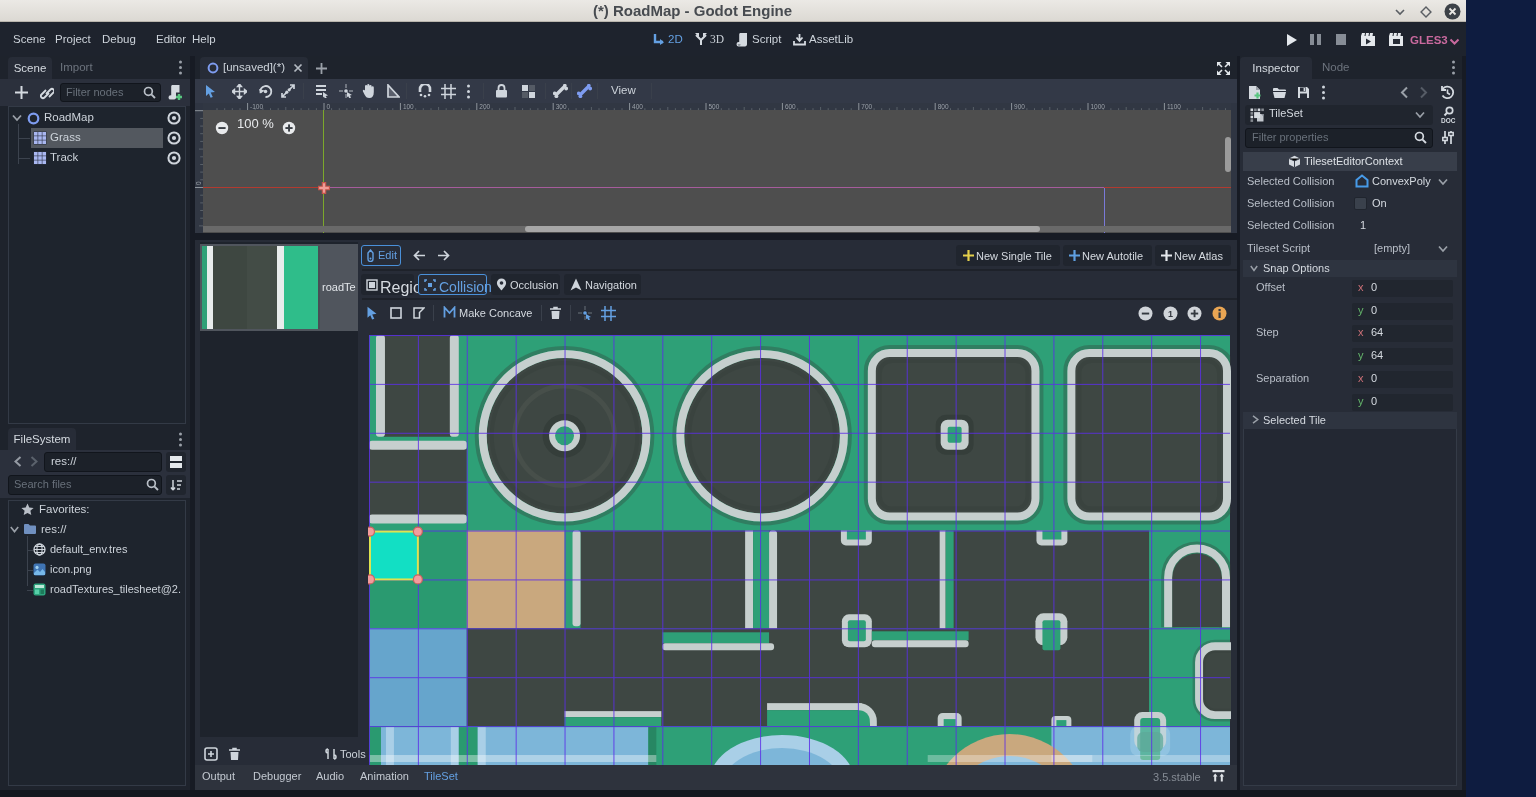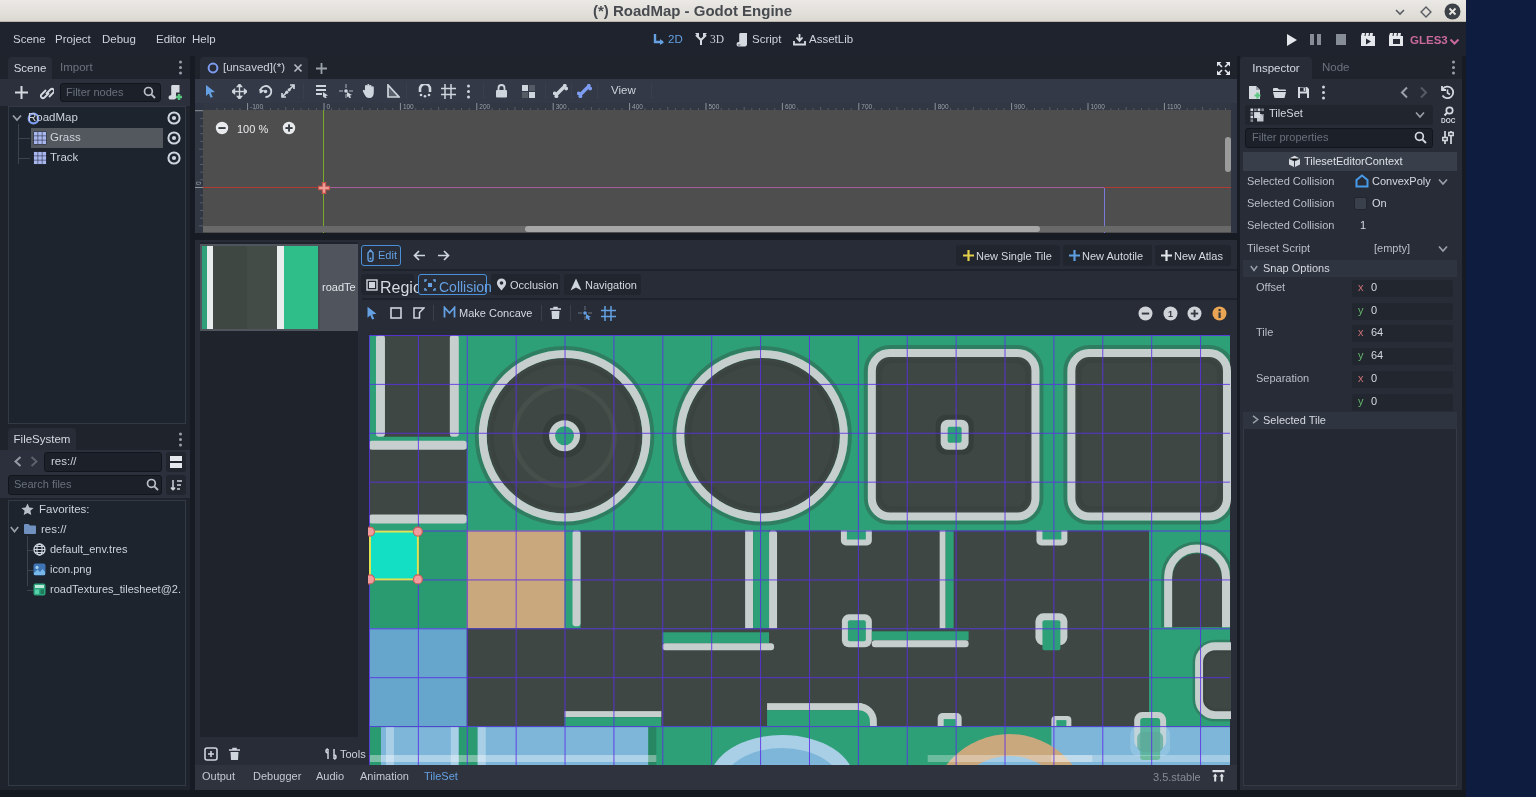--- a/index.html
+++ b/index.html
@@ -108,21 +108,21 @@
       <path d="M12 10 V16 M9 13 H15" stroke="#58c57f" stroke-width="2.4"></path>
     </svg>
 <div class="abs" style="left:8px;top:106px;width:178px;height:318px;background:#1e242d;border:1px solid #333a46;"></div>
 
 <svg class="abs" style="left:12px;top:114px" width="10" height="8" viewBox="0 0 10 8">
       <path d="M1 1.5 L5 6 L9 1.5" stroke="#9aa0a8" stroke-width="1.8" fill="none"></path>
     </svg>
 <svg class="abs" style="left:27px;top:112px" width="13" height="13" viewBox="0 0 13 13">
       <circle cx="6.5" cy="6.5" r="4.8" stroke="#7e9cf0" stroke-width="2.2" fill="none"></circle>
     </svg>
-<div class="abs txt" style="left:28px;top:111px;">RoadMap</div>
+<div class="abs txt" style="left:44px;top:111px;">RoadMap</div>
 <div class="abs" style="left:31px;top:128px;width:132px;height:20px;background:#53585f;"></div>
 <div class="abs" style="left:18px;top:124px;width:1px;height:40px;background:#3c434e;"></div>
 <div class="abs" style="left:18px;top:138px;width:12px;height:1px;background:#3c434e;"></div>
 <div class="abs" style="left:18px;top:158px;width:12px;height:1px;background:#3c434e;"></div>
 <svg class="abs" style="left:33px;top:131px" width="14" height="14" viewBox="0 0 14 14">
       <rect x="0.5" y="0.5" width="13" height="13" fill="#2b3140"></rect>
       <g fill="#a9b7f0">
         <rect x="1" y="1" width="3.6" height="3.6"></rect>
         <rect x="5.2" y="1" width="3.6" height="3.6"></rect>
         <rect x="9.4" y="1" width="3.6" height="3.6"></rect>
@@ -365,21 +365,21 @@
 <div class="abs" style="left:1104px;top:188px;width:1px;height:45px;background:#7a7ad8;"></div>
 <div class="abs" style="left:203px;top:187px;width:1028px;height:1px;background:#b23a30;"></div>
 <div class="abs" style="left:324px;top:187px;width:780px;height:1px;background:rgba(160,110,215,0.65);"></div>
 <svg class="abs" style="left:318px;top:182px" width="12" height="12" viewBox="0 0 12 12">
       <path d="M4.3 0.6 h3.4 v3.7 h3.7 v3.4 h-3.7 v3.7 h-3.4 v-3.7 h-3.7 v-3.4 h3.7 Z" fill="#ef9b96" stroke="#c7564b" stroke-width="1.1"></path>
     </svg>
 <svg class="abs" style="left:215px;top:121px" width="14" height="14" viewBox="0 0 14 14">
       <circle cx="7" cy="7" r="6.2" fill="#e8eaec"></circle>
       <rect x="3.4" y="6.1" width="7.2" height="1.9" fill="#3a3f45"></rect>
     </svg>
-<div class="abs" style="left:237px;top:123px;font-size:11px;color:#e8eaec;">100 %</div>
+<div class="abs" style="left:237px;top:116px;font-size:13px;color:#e8eaec;">100 %</div>
 <svg class="abs" style="left:282px;top:121px" width="14" height="14" viewBox="0 0 14 14">
       <circle cx="7" cy="7" r="6.2" fill="#e8eaec"></circle>
       <rect x="3.4" y="6.1" width="7.2" height="1.9" fill="#3a3f45"></rect>
       <rect x="6.1" y="3.4" width="1.9" height="7.2" fill="#3a3f45"></rect>
     </svg>
 <div class="abs" style="left:203px;top:226px;width:1028px;height:6px;background:#696969;"></div>
 <div class="abs" style="left:525px;top:226px;width:515px;height:6px;background:#a6a6a6;border-radius:3px;"></div>
 <div class="abs" style="left:1225px;top:137px;width:6px;height:35px;background:#9b9b9b;border-radius:3px;"></div>
 
 <div class="abs" style="left:195px;top:233px;width:1042px;height:532px;background:#272c37;"></div>
@@ -745,21 +745,21 @@
       <path d="M0.8 1 L4 5.5 L7.2 1" stroke="#9aa0a8" stroke-width="1.5" fill="none"></path>
     </svg>
 <div class="abs" style="left:1263px;top:262px;font-size:11px;color:#d5dae0;">Snap Options</div>
 <div class="abs" style="left:1256px;top:281px;font-size:11px;color:#b9bfc8;">Offset</div>
 <div class="abs" style="left:1352px;top:280px;width:101px;height:17px;background:#21262f;border-radius:2px;"></div>
 <div class="abs" style="left:1358px;top:281px;font-size:11px;color:#cc7076;">x</div>
 <div class="abs" style="left:1371px;top:281px;font-size:11px;color:#d5dae0;">0</div>
 <div class="abs" style="left:1352px;top:303px;width:101px;height:17px;background:#21262f;border-radius:2px;"></div>
 <div class="abs" style="left:1358px;top:304px;font-size:11px;color:#64b56a;">y</div>
 <div class="abs" style="left:1371px;top:304px;font-size:11px;color:#d5dae0;">0</div>
-<div class="abs" style="left:1256px;top:326px;font-size:11px;color:#b9bfc8;">Tile</div>
+<div class="abs" style="left:1256px;top:326px;font-size:11px;color:#b9bfc8;">Step</div>
 <div class="abs" style="left:1352px;top:325px;width:101px;height:17px;background:#21262f;border-radius:2px;"></div>
 <div class="abs" style="left:1358px;top:326px;font-size:11px;color:#cc7076;">x</div>
 <div class="abs" style="left:1371px;top:326px;font-size:11px;color:#d5dae0;">64</div>
 <div class="abs" style="left:1352px;top:348px;width:101px;height:17px;background:#21262f;border-radius:2px;"></div>
 <div class="abs" style="left:1358px;top:349px;font-size:11px;color:#64b56a;">y</div>
 <div class="abs" style="left:1371px;top:349px;font-size:11px;color:#d5dae0;">64</div>
 <div class="abs" style="left:1256px;top:372px;font-size:11px;color:#b9bfc8;">Separation</div>
 <div class="abs" style="left:1352px;top:371px;width:101px;height:17px;background:#21262f;border-radius:2px;"></div>
 <div class="abs" style="left:1358px;top:372px;font-size:11px;color:#cc7076;">x</div>
 <div class="abs" style="left:1371px;top:372px;font-size:11px;color:#d5dae0;">0</div>

